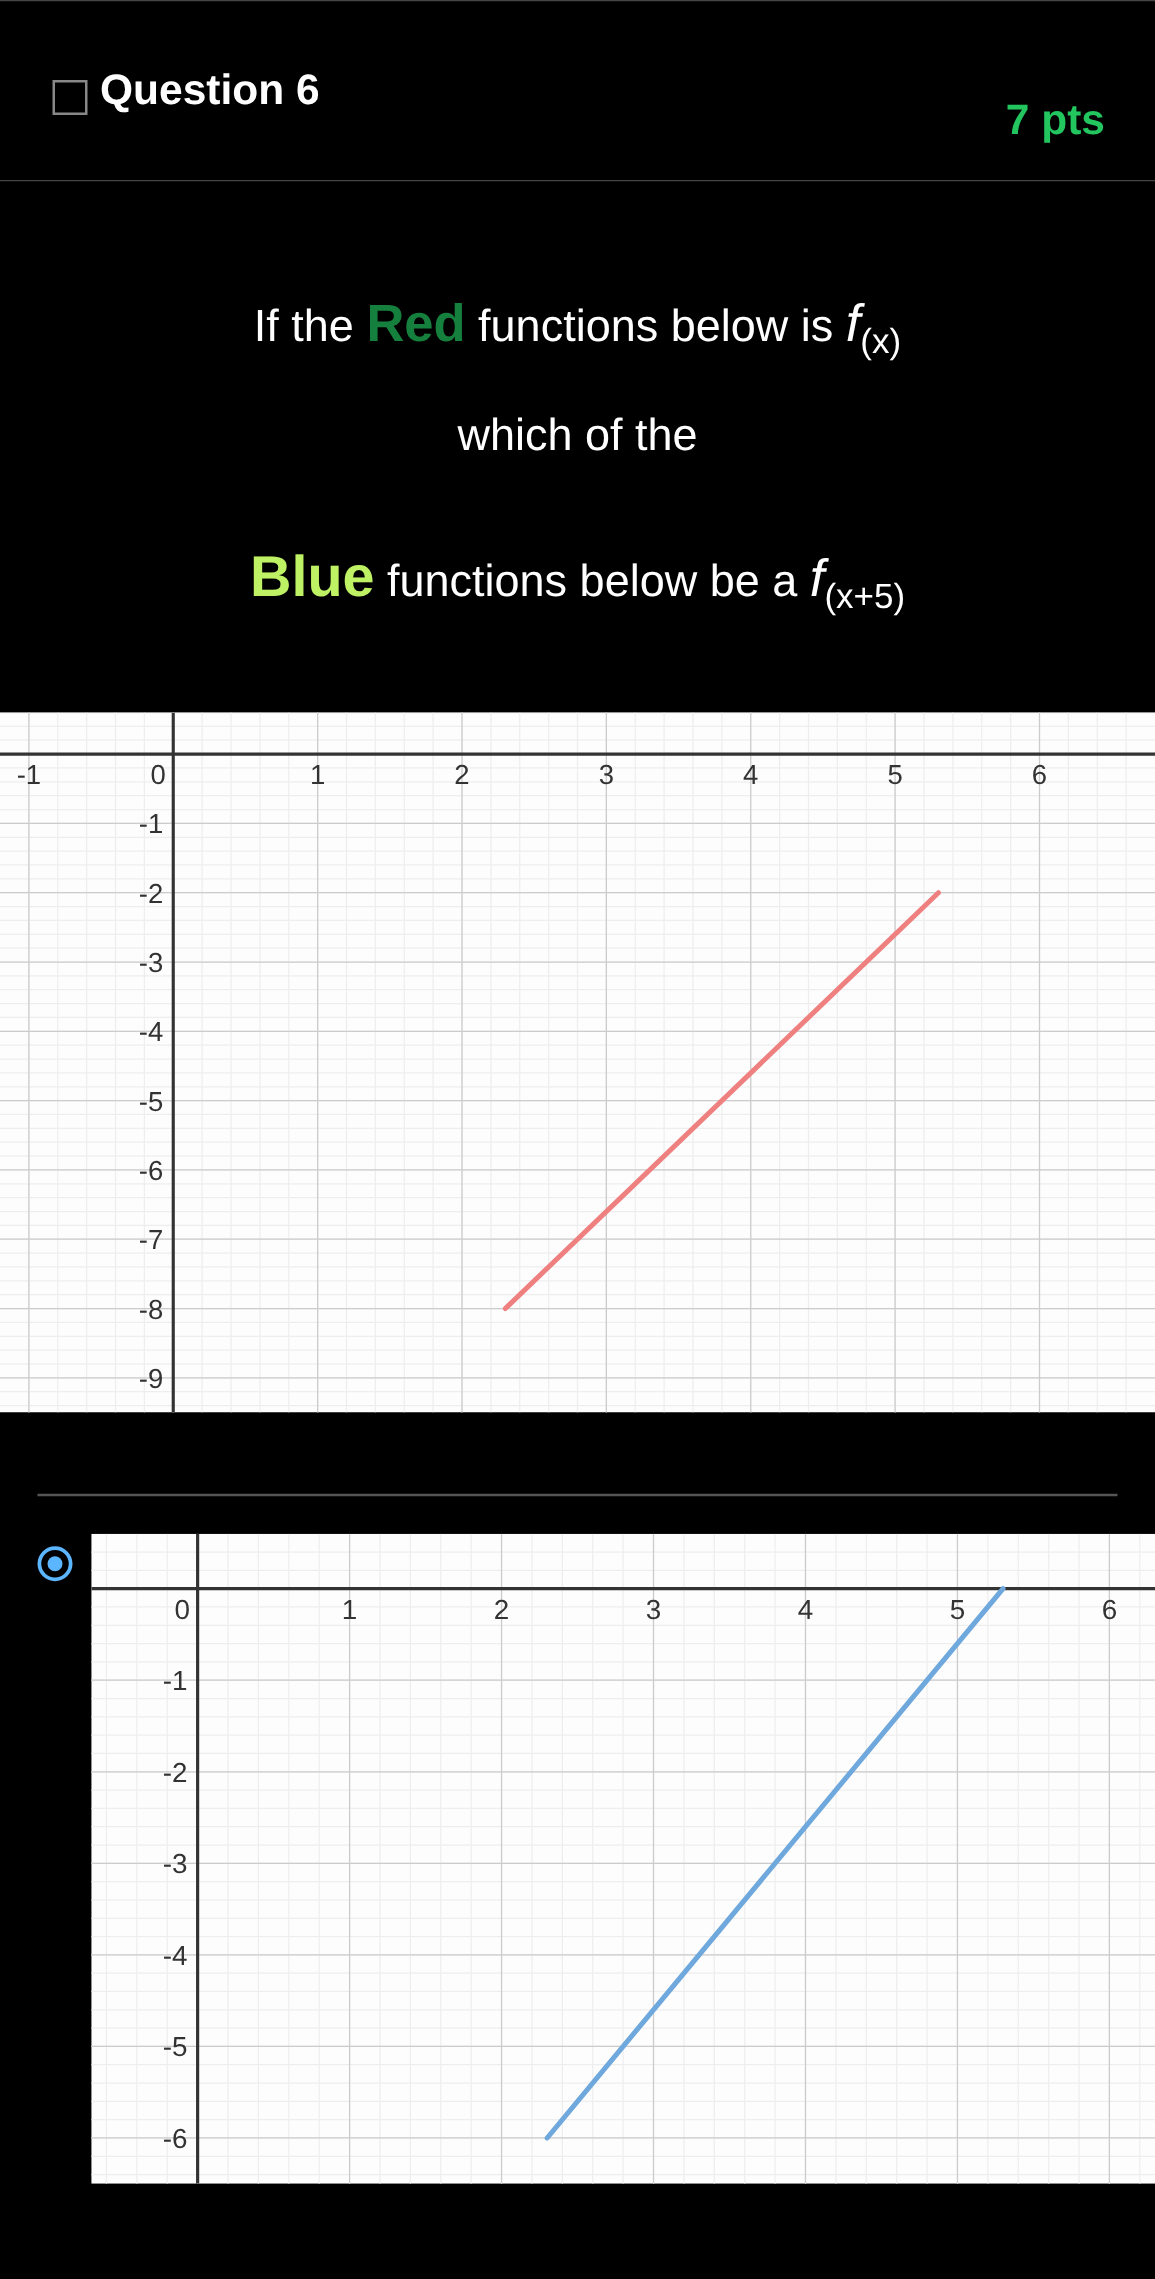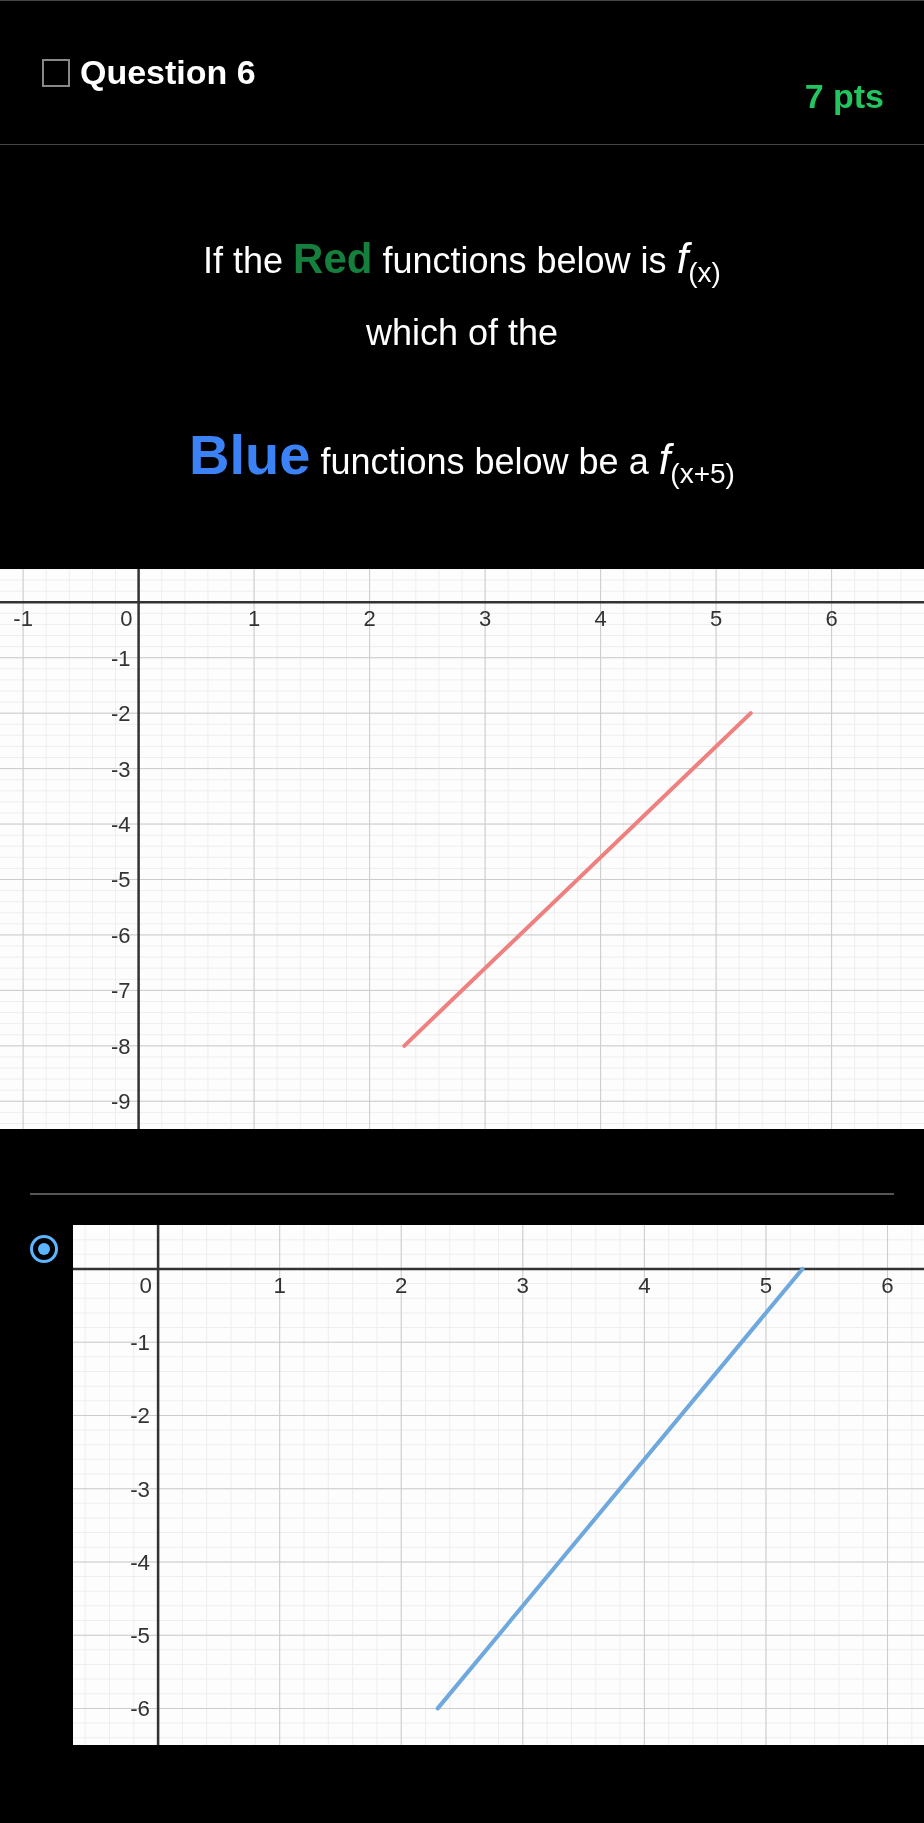--- a/index.html
+++ b/index.html
@@ -18,21 +18,21 @@
     .question-header {
       display: flex;
       justify-content: space-between;
       align-items: center;
       padding: 28px 40px 28px 8px;
       border-top: 1px solid #444;
       border-bottom: 1px solid #444;
     }
     .question-header-left {
       display: flex;
-      align-items: center;
+      align-items: flex-end;
       gap: 10px;
       padding-left: 34px;
     }
     .flag-icon {
       width: 28px;
       height: 28px;
       border: 2px solid #888;
       background: transparent;
     }
     .question-title {
@@ -54,36 +54,36 @@
       font-size: 36px;
       color: #fff;
       line-height: 1.6;
     }
     .red-text {
       color: #15803d;
       font-size: 42px;
       font-weight: 600;
     }
     .blue-text {
-      color: #3b82f6;
-      font-size: 56px;
+      color: #bef264;
+      font-size: 46px;
       font-weight: 600;
     }
     .math-fx {
       font-family: Liberation Sans, sans-serif;
       font-style: italic;
       font-size: 42px;
     }
     .math-sub {
       font-size: 28px;
       vertical-align: sub;
       font-style: normal;
     }
     .prompt-line2 {
-      margin-top: 8px;
+      margin-top: 23px;
     }
     .prompt-line3 {
       margin-top: 48px;
       margin-bottom: 30px;
     }
     .main-graph {
       margin: 10px 0 0 0;
       width: 924px;
       height: 560px;
     }

